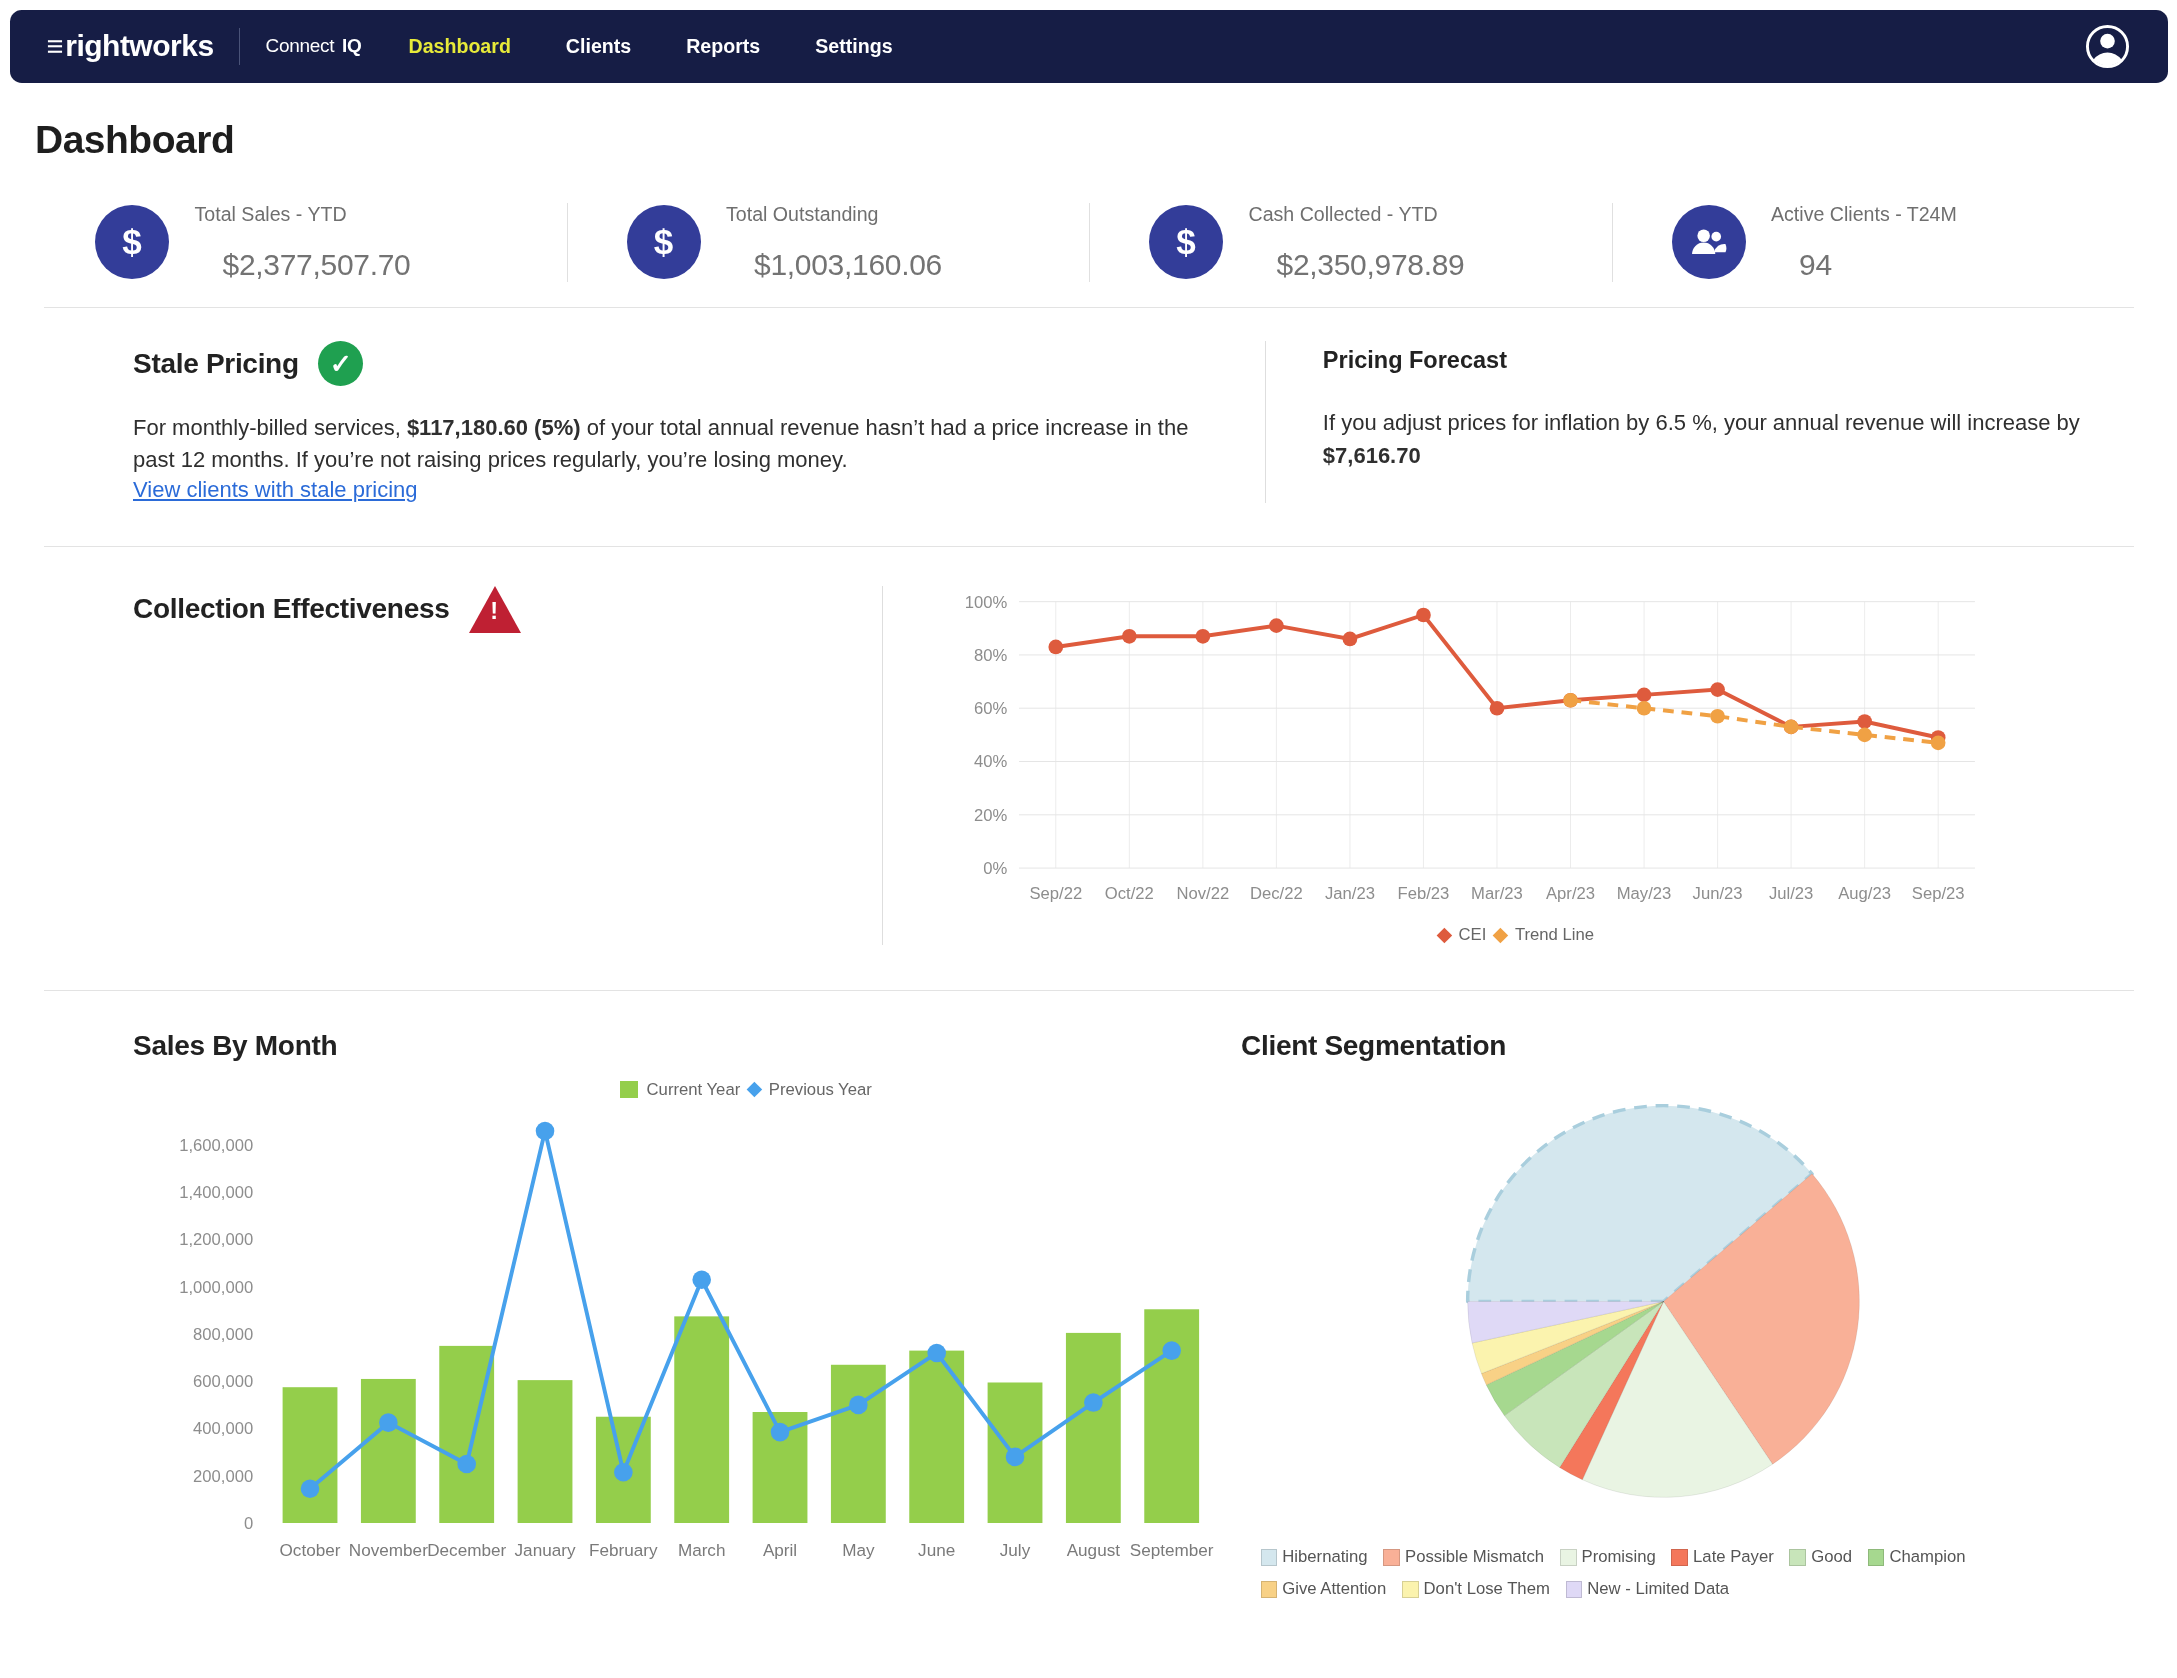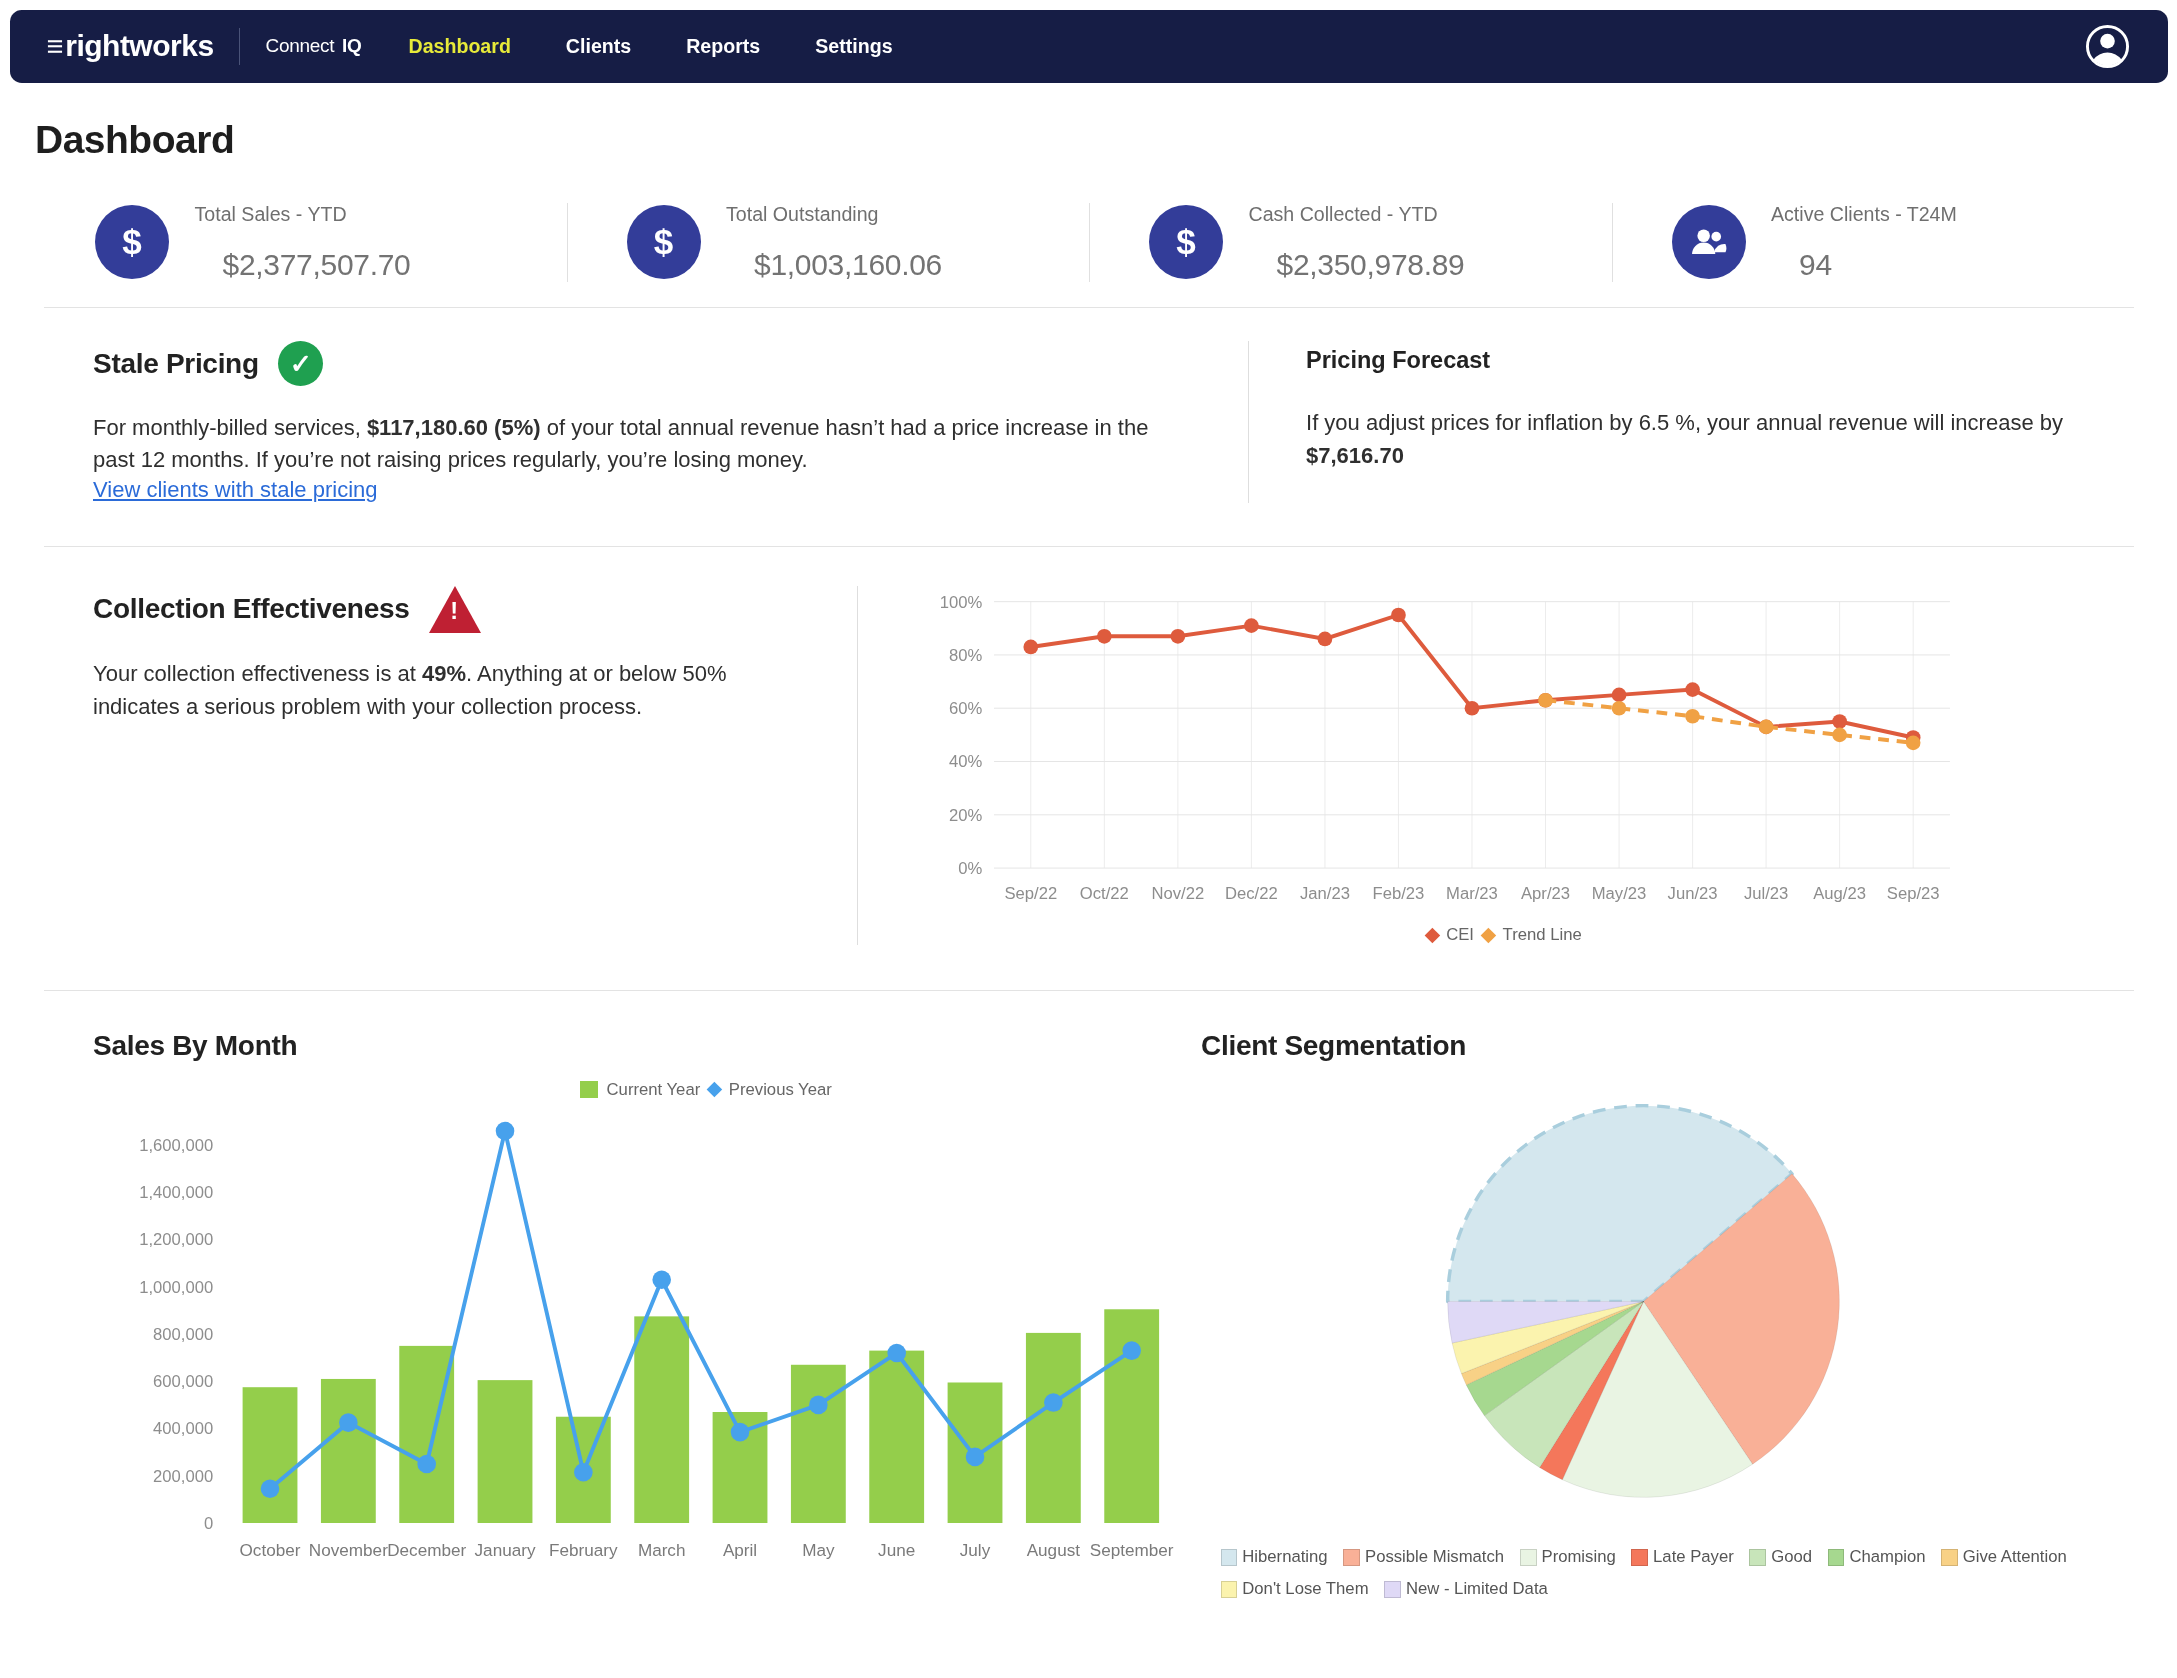--- a/index.html
+++ b/index.html
@@ -31,21 +31,21 @@
   h1.page-title { font-size: 39px; font-weight: 800; color:#1e1e1e; margin: 35px 0 27.4px 35px; letter-spacing:-0.5px; }
   .kpi-row { display:grid; grid-template-columns: repeat(4, 1fr); padding: 13.7px 44px 25.5px 44px; }
   .kpi { display:flex; align-items:center; gap: 25.5px; padding-left: 59px; }
   .kpi + .kpi { border-left: 1px solid #e0e0e0; }
   .kpi-icon { width:74px; height:74px; border-radius:50%; background:#333d99; color:#fff;
     display:flex; align-items:center; justify-content:center; font-size: 35px; font-weight: 700; flex:0 0 auto; }
   .kpi-label { font-size: 19.6px; color: #6f6f6f; margin-bottom: 22px; }
   .kpi-value { font-size: 30px; font-weight: 400; color:#737373; letter-spacing:-0.3px;margin-left:28px; }
   hr.section-divider { border:none; border-top:1px solid #e3e3e3; margin: 0 44px; }
   
-  .row { display:grid; }
+  .row { display:grid;margin-left:40px; }
   .stale-row { grid-template-columns: 1.38fr 1fr; padding: 33px 93px 43px 93px; }
   .stale-left { padding-right: 69px; }
   .stale-right { border-left: 1px solid #dedede; padding-left: 57px; }
   .h2line { display:flex; align-items:center; gap: 19.6px; margin-bottom: 25.5px; }
   h2 { font-size: 28px; font-weight: 800; color:#222; letter-spacing:-0.3px; }
   h3 { font-size: 23.5px; font-weight: 800; color:#222; margin: 5.9px 0 33px 0; }
   p.body-text { font-size: 22px; line-height: 1.48; color:#2f2f2f; }
   a.text-link { color:#2b6bd8; font-size: 22px; text-decoration: underline; }
   .check-icon { width:45px; height:45px; border-radius:50%; background:#1fa050; color:#fff;
     display:flex; align-items:center; justify-content:center; font-size: 26.5px; font-weight: 700; }
@@ -158,21 +158,20 @@
   </section>
 
   <hr class="section-divider">
 
   <section class="row collection-row">
     <div class="collection-left">
       <div class="h2line">
         <h2>Collection Effectiveness</h2>
         <div class="warn-icon"></div>
       </div>
-      <p class="body-text"><span>Your collection effectiveness is at </span><strong>49%</strong><span>. Anything at or below 50% indicates a serious problem with your collection process.</span></p>
     </div>
     <div class="collection-right">
       <div id="cei-chart"><svg width="1049" height="333" viewBox="0 0 1070 340">
             <line x1="109.53846153846155" x2="109.53846153846155" y1="16" y2="288" stroke="#ececec" stroke-width="1"></line>
             <line x1="184.6153846153846" x2="184.6153846153846" y1="16" y2="288" stroke="#ececec" stroke-width="1"></line>
             <line x1="259.6923076923077" x2="259.6923076923077" y1="16" y2="288" stroke="#ececec" stroke-width="1"></line>
             <line x1="334.7692307692308" x2="334.7692307692308" y1="16" y2="288" stroke="#ececec" stroke-width="1"></line>
             <line x1="409.84615384615387" x2="409.84615384615387" y1="16" y2="288" stroke="#ececec" stroke-width="1"></line>
             <line x1="484.9230769230769" x2="484.9230769230769" y1="16" y2="288" stroke="#ececec" stroke-width="1"></line>
             <line x1="560" x2="560" y1="16" y2="288" stroke="#ececec" stroke-width="1"></line>

